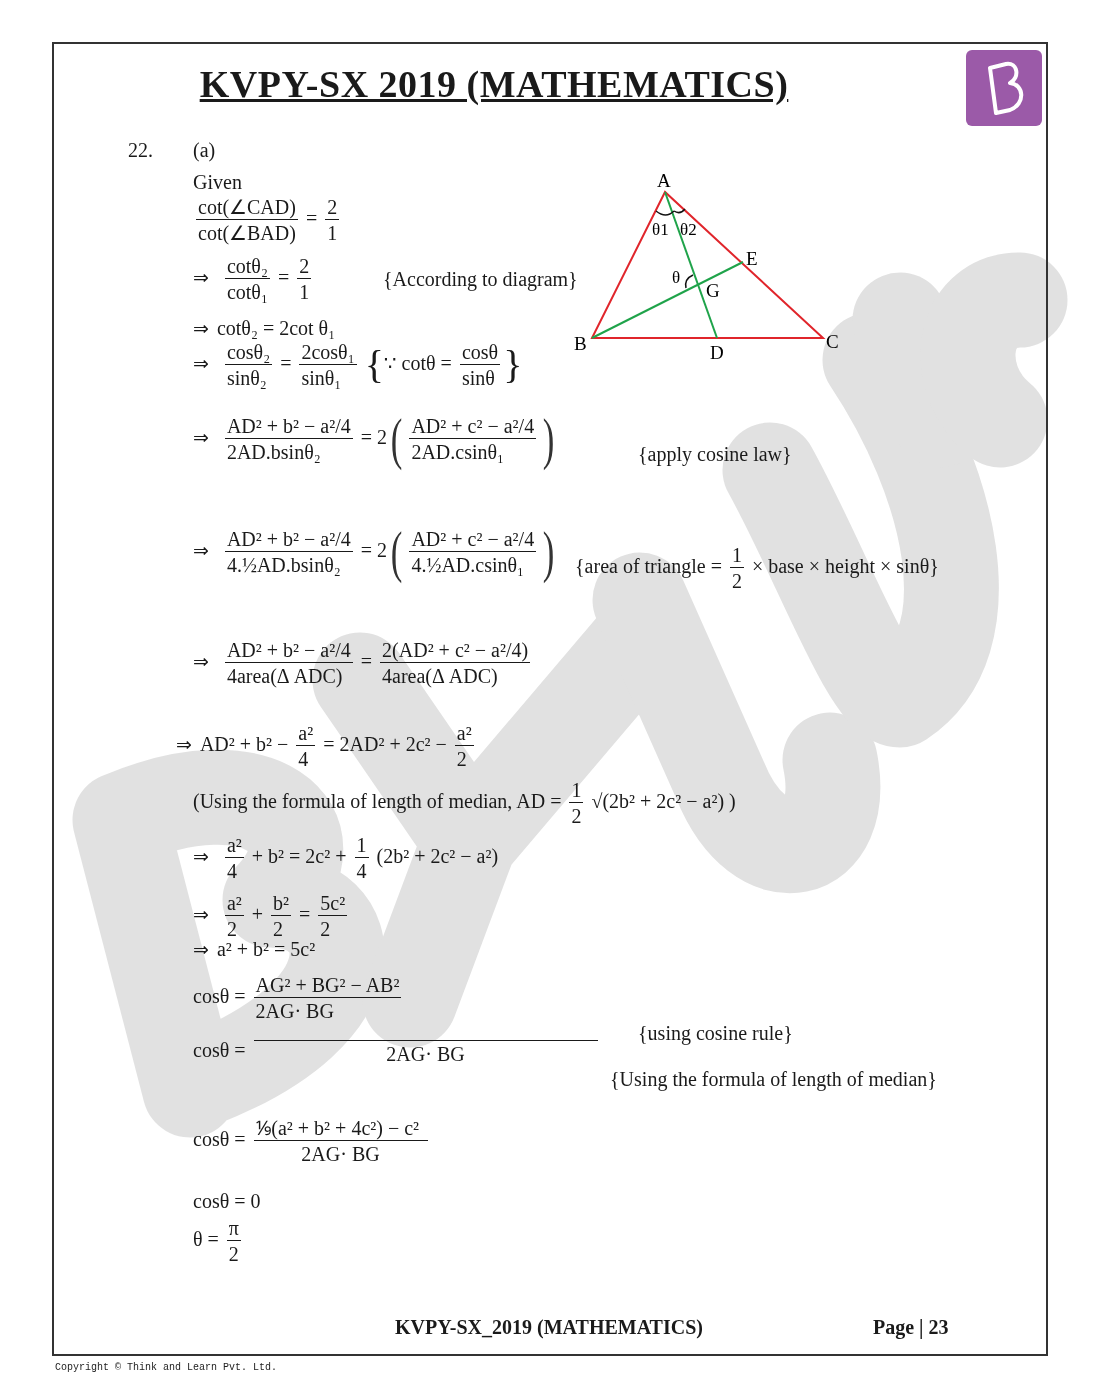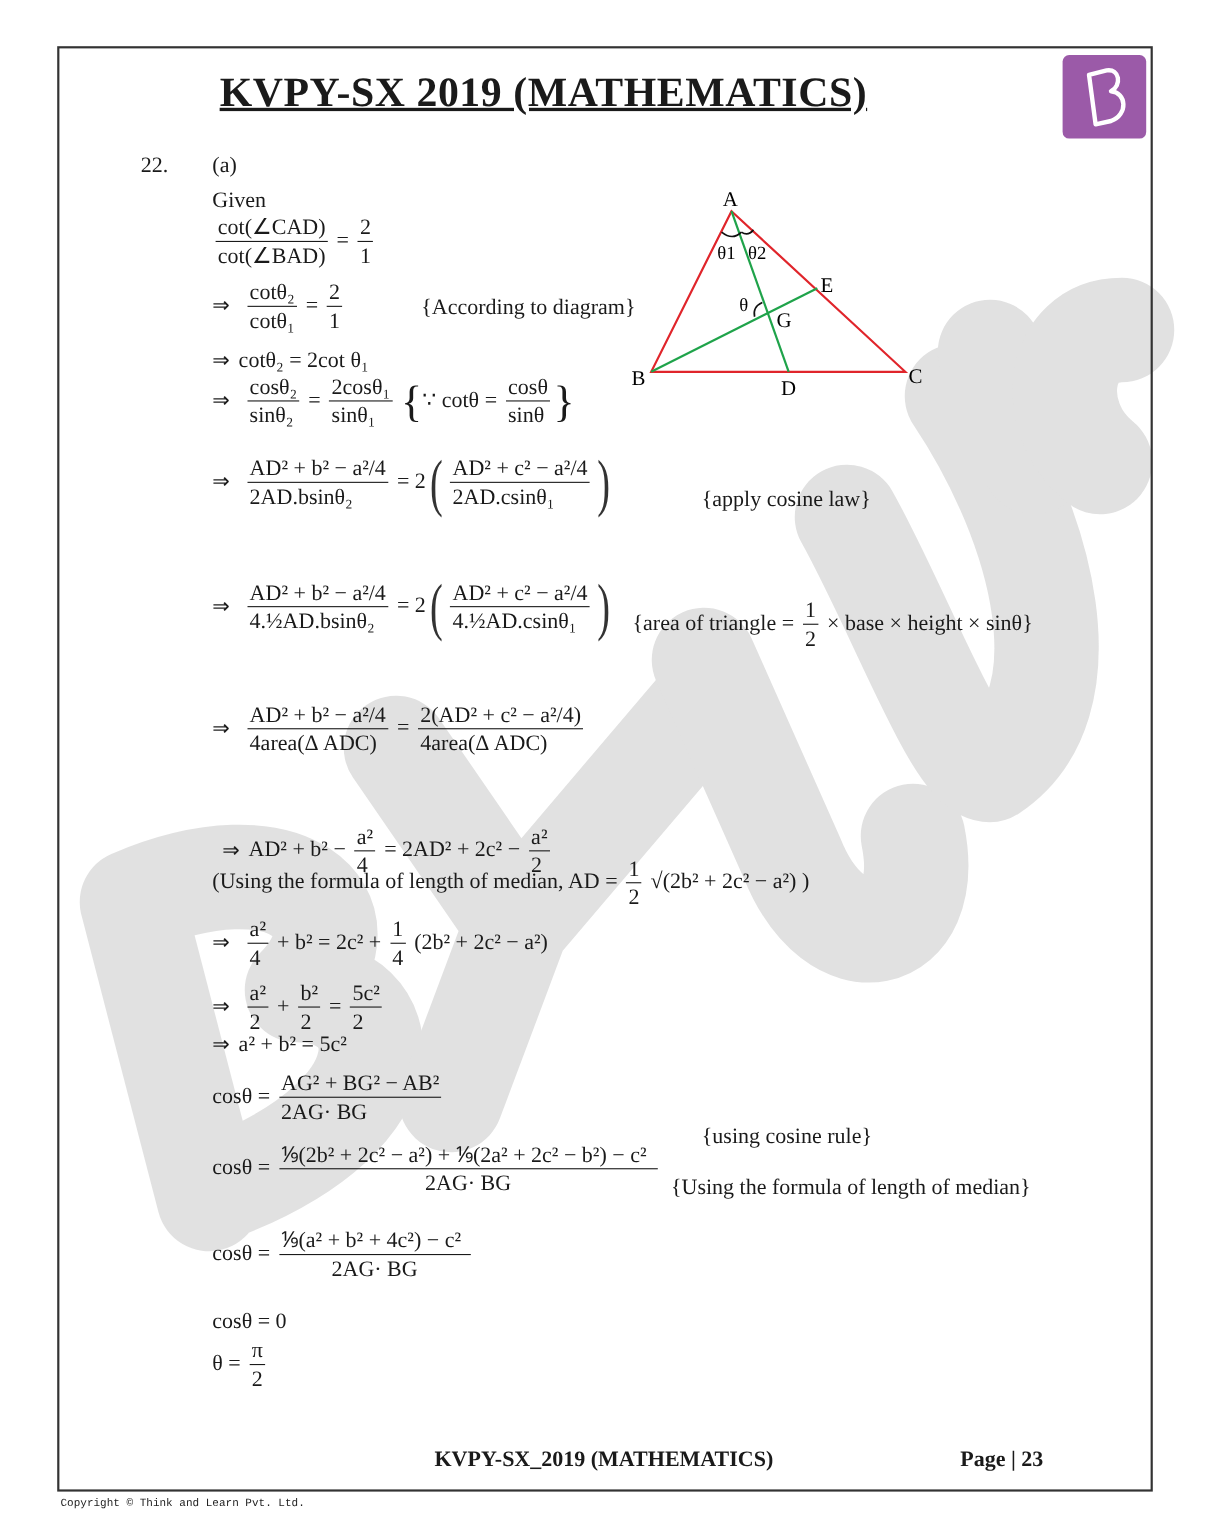--- a/index.html
+++ b/index.html
@@ -137,21 +137,21 @@
       <span class="n">AD² + b² − a²/4</span>
       <span class="d">4area(Δ ADC)</span>
     </span>
   =
   <span class="frac">
       <span class="n">2(AD² + c² − a²/4)</span>
       <span class="d">4area(Δ ADC)</span>
     </span>
 </div>
 
-<div class="t" style="left:202px;top:723px;margin-top:28px;">
+<div class="t" style="left:176px;top:723px;">
   <span class="arrow">⇒</span><span>AD² + b² −</span>
   <span class="frac">
       <span class="n">a²</span>
       <span class="d">4</span>
     </span>
   <span>= 2AD² + 2c² −</span>
   <span class="frac">
       <span class="n">a²</span>
       <span class="d">2</span>
     </span>
@@ -208,21 +208,20 @@
   <span class="frac">
       <span class="n">AG² + BG² − AB²</span>
       <span class="d">2AG· BG</span>
     </span>
 </div>
 <div class="t" style="left:638px;top:990px;margin-top:33px;">{using cosine rule}</div>
 
 <div class="t" style="left:193px;top:1040px;">
   <span>cosθ =</span>
   <span class="frac">
-      <span class="n">⅑(2b² + 2c² − a²) + ⅑(2a² + 2c² − b²) − c²</span>
       <span class="d" style="width:340px;text-align:center;">2AG· BG</span>
     </span>
 </div>
 <div class="t" style="left:610px;top:1069px;">{Using the formula of length of median}</div>
 
 <div class="t" style="left:193px;top:1118px;">
   <span>cosθ =</span>
   <span class="frac">
       <span class="n">⅑(a² + b² + 4c²) − c²</span>
       <span class="d" style="width:170px;text-align:center;">2AG· BG</span>

